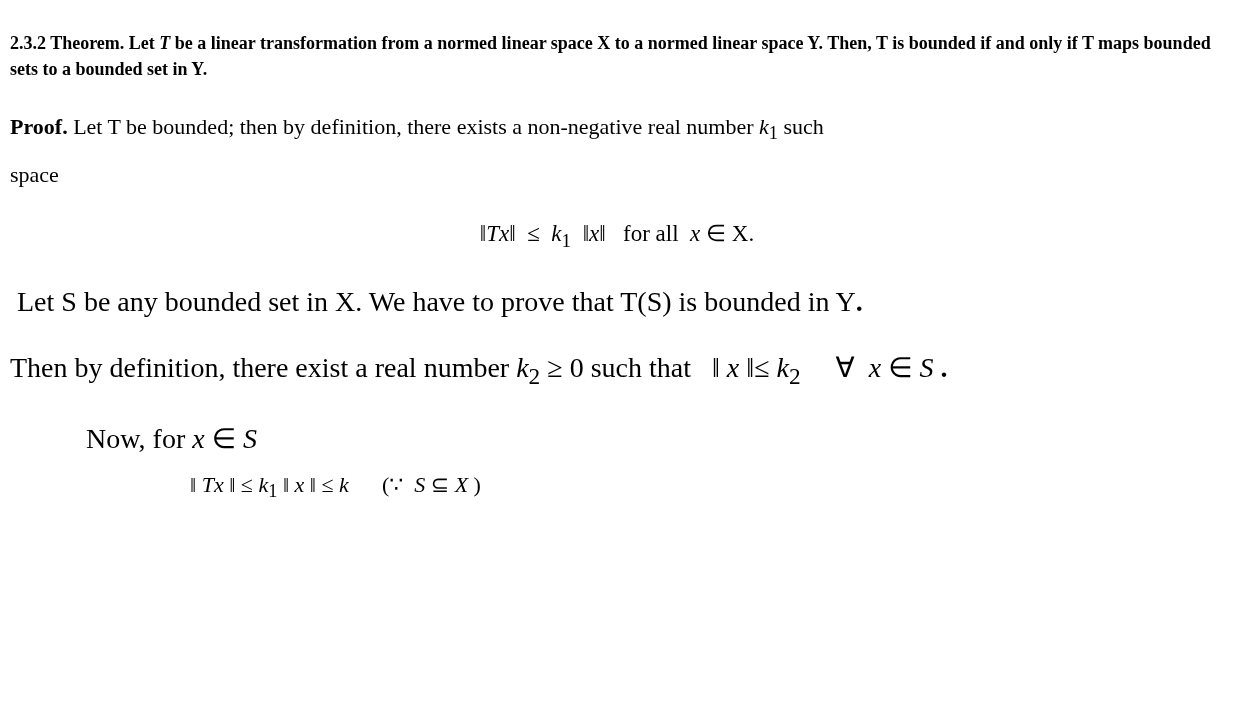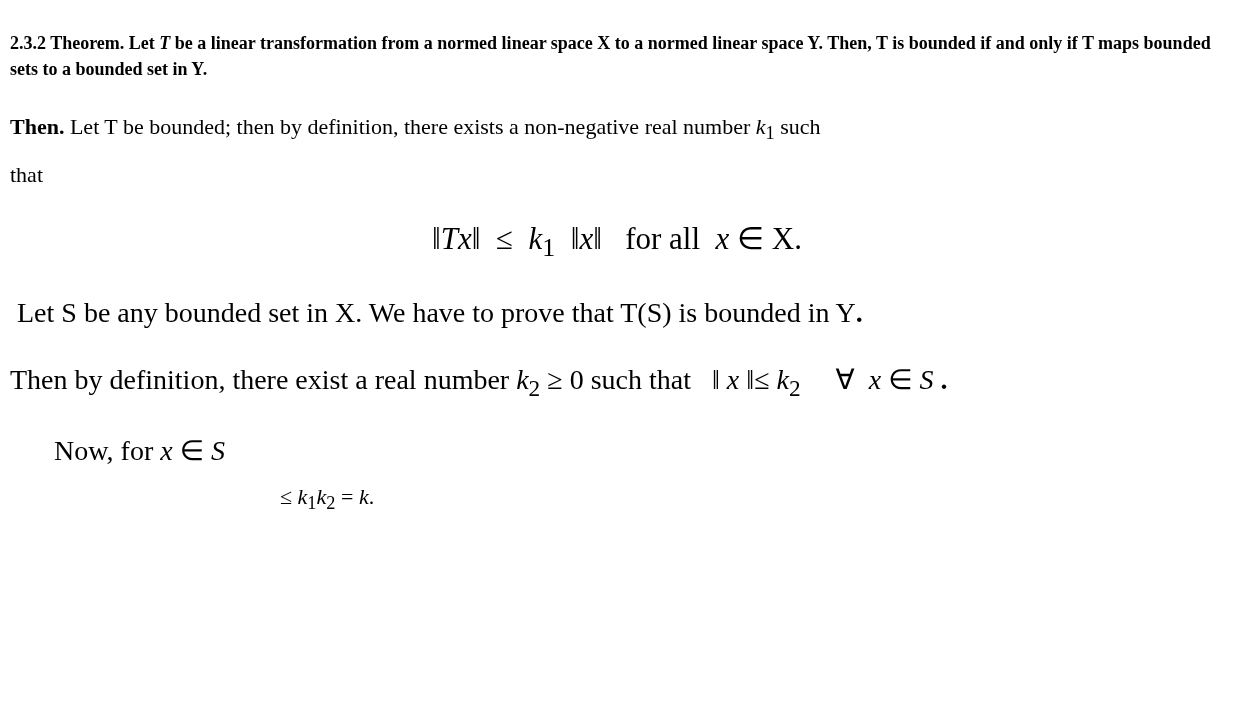--- a/index.html
+++ b/index.html
@@ -27,65 +27,66 @@
       font-size: 22px;
       line-height: 1.55;
       margin-bottom: 10px;
     }
     .proof-label {
       font-weight: bold;
     }
     .math-display {
       text-align: center;
       margin: 28px 0 28px 0;
-      font-size: 31px;
+      font-size: 23px;
     }
     .paragraph {
       margin-bottom: 22px;
       font-size: 28px;
       line-height: 1.6;
     }
     .bold-period {
       font-weight: bold;
     }
     .indented {
-      margin-left: 44px;
+      margin-left: 76px;
       margin-bottom: 10px;
     }
     .math-line {
       margin-bottom: 8px;
     }
   </style>
 </head>
 <body>
 
 <div class="theorem-heading">
   <span>2.3.2 Theorem.</span><span> Let <span style="font-style:italic;font-weight:bold;">T</span> be a linear transformation from a normed linear space X to a normed linear space Y. Then, T is bounded if and only if T maps bounded sets to a bounded set in Y.</span>
 </div>
 
 <div class="proof-block">
-  <span class="proof-label">Then.</span><span> Let T be bounded; then by definition, there exists a non-negative real number <span style="font-style:italic;">k</span><sub>1</sub> such</span>
+  <span class="proof-label">Proof.</span><span> Let T be bounded; then by definition, there exists a non-negative real number <span style="font-style:italic;">k</span><sub>1</sub> such</span>
 </div>
 <div class="proof-block" style="margin-top:2px;">
-  <span>that</span>
+  <span>space</span>
 </div>
 
 <div class="math-display">
   ‖<span style="font-style:italic;">Tx</span>‖ &nbsp;≤&nbsp; <span style="font-style:italic;">k</span><sub>1</sub> &nbsp;‖<span style="font-style:italic;">x</span>‖ &nbsp;&nbsp;for all &nbsp;<span style="font-style:italic;">x</span> ∈ X.
 </div>
 
 <div class="paragraph">
   &nbsp;Let S be any bounded set in X. We have to prove that T(S) is bounded in Y<span class="bold-period">.</span>
 </div>
 
 <div class="paragraph">
   Then by definition, there exist a real number <span style="font-style:italic;">k</span><sub>2</sub> ≥ 0 such that &nbsp;&nbsp;‖ <span style="font-style:italic;">x</span> ‖≤ <span style="font-style:italic;">k</span><sub>2</sub> &nbsp;&nbsp;&nbsp;&nbsp;∀ &nbsp;<span style="font-style:italic;">x</span> ∈ <span style="font-style:italic;">S</span> <span class="bold-period">.</span>
 </div>
 
 <div class="indented paragraph">
   Now, for <span style="font-style:italic;">x</span> ∈ <span style="font-style:italic;">S</span>
 </div>
 
 <div style="margin-left: 180px;">
-  <div class="math-line" style="margin-left: 90px;">
-    ≤ <span style="font-style:italic;">k</span><sub>1</sub><span style="font-style:italic;">k</span><sub>2</sub> = <span style="font-style:italic;">k</span>.
+  <div class="math-line">
+    ‖ <span style="font-style:italic;">Tx</span> ‖ ≤ <span style="font-style:italic;">k</span><sub>1</sub> ‖ <span style="font-style:italic;">x</span> ‖ ≤ <span style="font-style:italic;">k</span> &nbsp;&nbsp;&nbsp;&nbsp;
+    <span>(∵ &nbsp;<span style="font-style:italic;">S</span> ⊆ <span style="font-style:italic;">X</span> )</span>
   </div>
 </div>
 
 </body></html>

